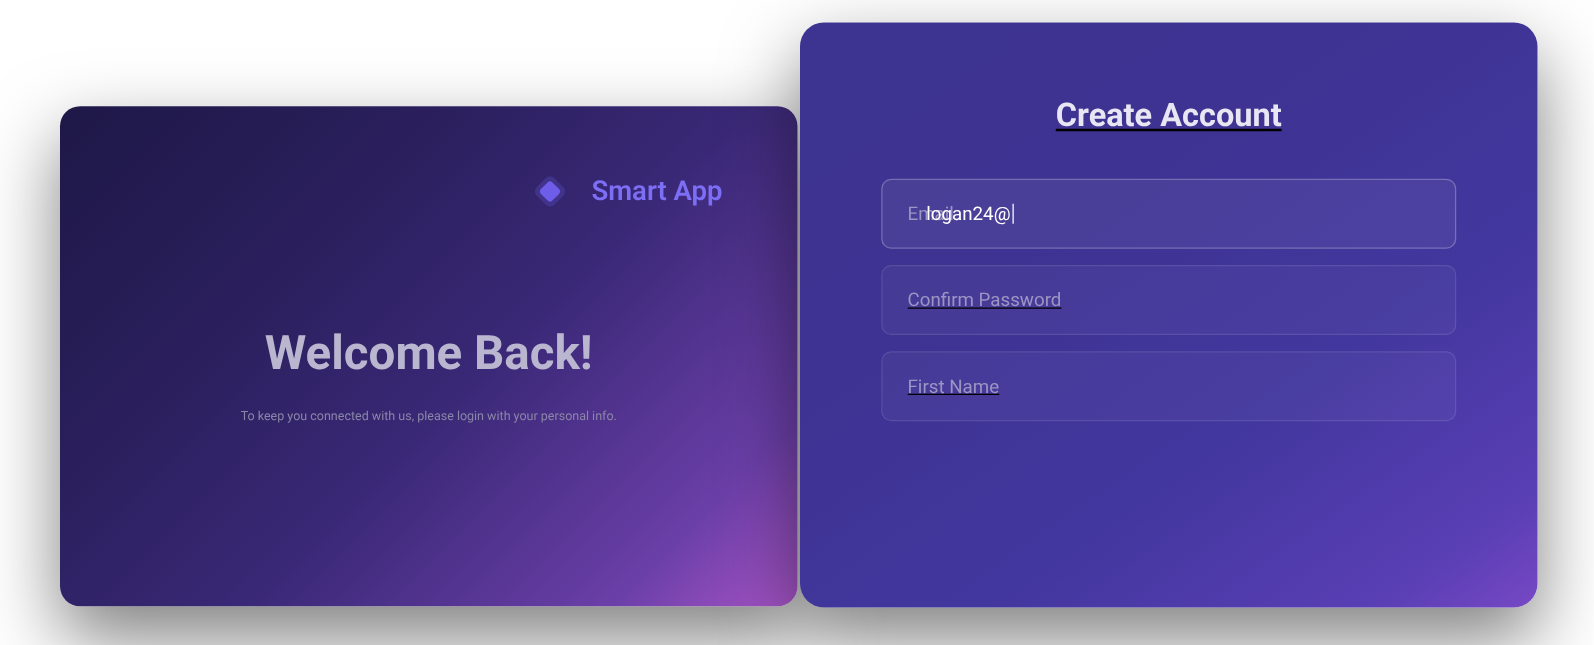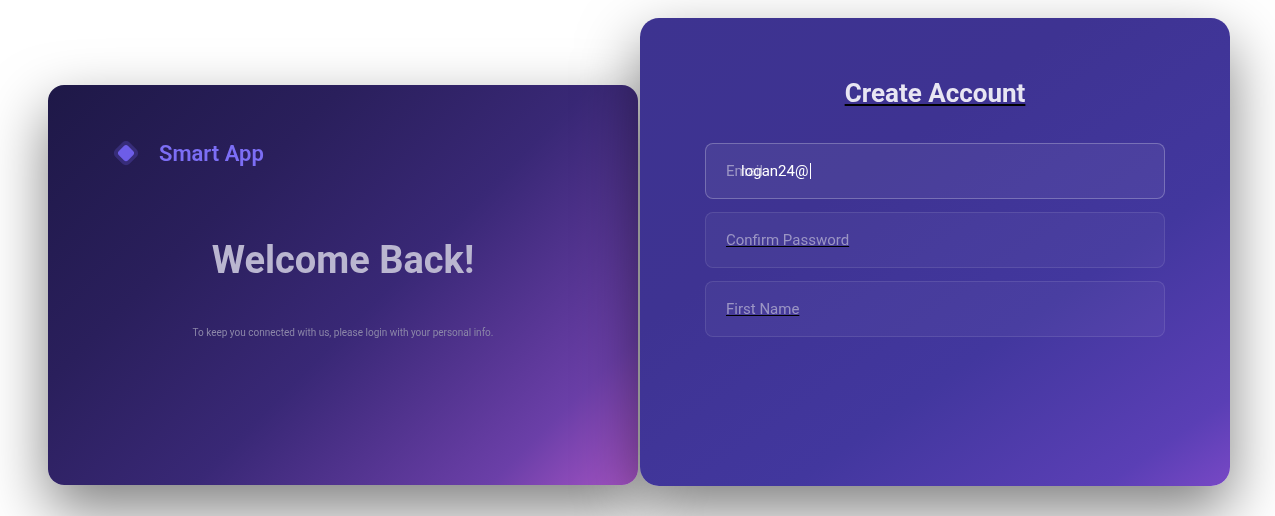--- a/index.html
+++ b/index.html
@@ -27,21 +27,22 @@
       border-radius: 16px;
       box-shadow: 0 25px 60px rgba(0, 0, 0, 0.5);
       padding: 50px 60px;
       overflow: hidden;
     }
 
     .logo-area {
       display: flex;
       align-items: center;
       gap: 15px;
-      margin-bottom: 67px;
+      margin-bottom: 90px;
+      justify-content: flex-end;
     }
 
     .logo-icon {
       width: 36px;
       height: 36px;
       display: flex;
       align-items: center;
       justify-content: center;
     }
 
@@ -49,21 +50,21 @@
       font-size: 22px;
       font-weight: 600;
       color: #7c6ef5;
     }
 
     .welcome-title {
       font-size: 38px;
       font-weight: 700;
       color: #bab6d0;
       text-align: center;
-      margin-bottom: 42px;
+      margin-bottom: 20px;
     }
 
     .welcome-subtitle {
       font-size: 10px;
       color: #8b86a8;
       text-align: center;
       line-height: 1.7;
       max-width: 350px;
       margin: 0 auto;
     }

